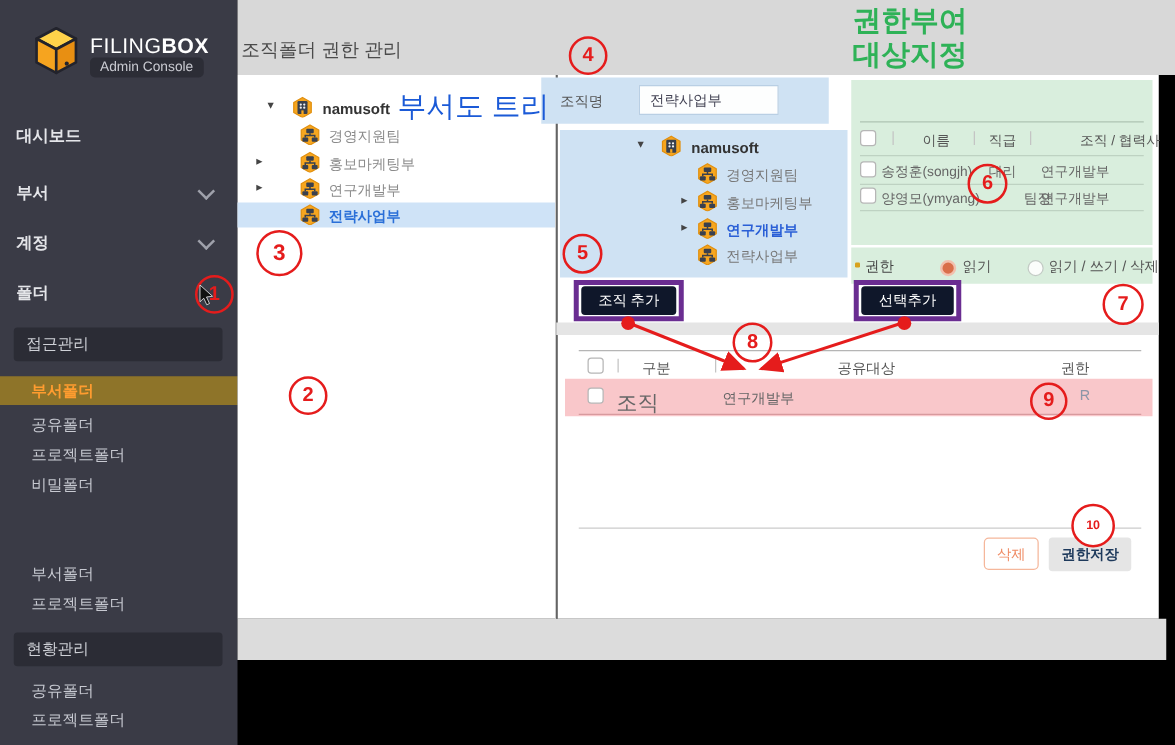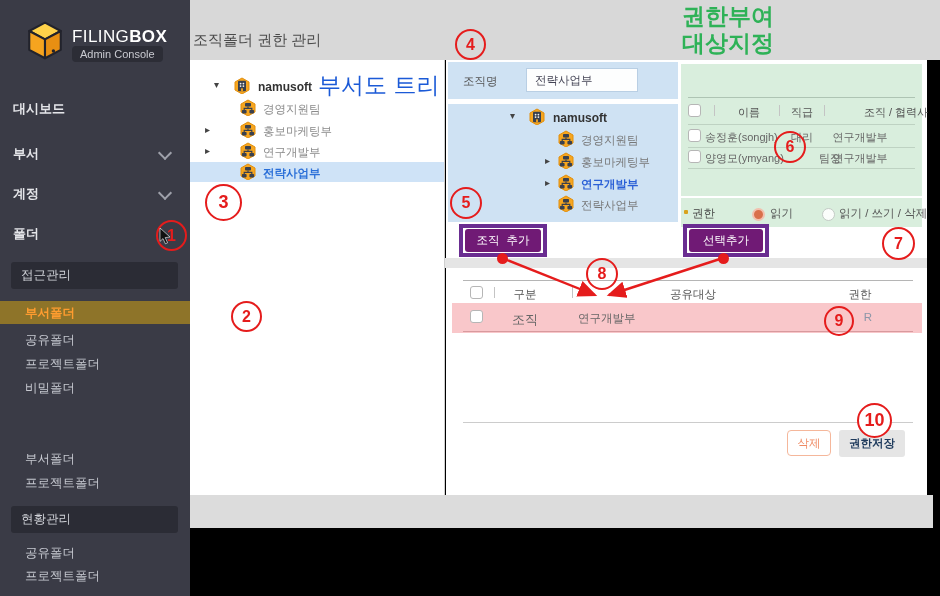--- a/index.html
+++ b/index.html
@@ -20,22 +20,22 @@
   .white{background:#ffffff;}
   .bluebox{background:#cfe2f3;}
   .greenbox{background:#d9eedd;}
   .hline{height:1px;background:#bbbbbb;}
   .vpipe{width:1px;height:11px;background:#c4c4c4;}
   .treetxt{font-size:11.5px;color:#8a8a8a;}
   .caret{font-size:10px;color:#444;}
   .checkbox{width:13px;height:13px;background:#fff;border:1.5px solid #b6b6b6;border-radius:3px;box-sizing:border-box;}
   .cell{font-size:11px;color:#666;text-align:center;}
   .hcell{font-size:11px;color:#555;text-align:center;}
-  .tealbtn{background:#701a75;border:none;border-radius:3px;color:#ffffff;font-size:11.5px;
-           font-family:Liberation Mono, monospace;cursor:pointer;}
+  .tealbtn{background:#0f172a;border:none;border-radius:3px;color:#ffffff;font-size:11.5px;
+           font-family:Liberation Serif, serif;cursor:pointer;}
   .purplebox{border:4px solid #6a2d91;box-sizing:border-box;background:transparent;}
   
   .numcircle{border:2.5px solid #e51c1c;border-radius:50%;color:#e51c1c;font-weight:bold;
              font-size:16px;display:flex;align-items:center;justify-content:center;box-sizing:border-box;}
   .bigblue{font-size:23px;font-weight:400;color:#1b5ad7;}
   .biggreen{font-size:23px;font-weight:800;color:#2eb257;line-height:1.18;}
   .bigpurple{font-size:21px;font-weight:800;color:#7030a0;}
   .reddot{width:11px;height:11px;border-radius:50%;background:#e51c1c;}
   .ticon{width:17px;height:17px;}
 </style>
@@ -126,21 +126,21 @@
   <span class="abs caret" style="left:205px;top:145px">▸</span>
   <svg class="abs ticon" style="left:239px;top:142px">
       <use href="#dept-glyph"></use>
     </svg>
   <span class="abs txt treetxt" style="left:263px;top:145px">연구개발부</span>
   <svg class="abs ticon" style="left:239px;top:163px">
       <use href="#dept-glyph"></use>
     </svg>
   <span class="abs txt" style="left:263px;top:166px;font-size:11.5px;font-weight:700;color:#2a6fd8">전략사업부</span>
 
-  <div class="abs bluebox" style="left:448px;top:62px;width:230px;height:37px">
+  <div class="abs bluebox" style="left:433px;top:62px;width:230px;height:37px">
     <span class="abs txt" style="left:15px;top:12px;font-size:11.5px;color:#555">조직명</span>
     <input class="abs" style="left: 78px; top: 6px; width: 112px; height: 24px; border: 1px solid rgb(185, 207, 228); background: rgb(253, 254, 254); font-size: 11.5px; color: rgb(68, 68, 85); padding-left: 8px; font-family: inherit; box-sizing: border-box;" value="전략사업부">
   </div>
 
   <div class="abs bluebox" style="left:448px;top:104px;width:230px;height:118px"></div>
   <span class="abs caret" style="left:510px;top:110px">▾</span>
   <svg class="abs ticon" style="left:528px;top:108px">
       <use href="#comp-glyph"></use>
     </svg>
   <span class="abs txt" style="left:553px;top:111px;font-size:12px;font-weight:700;color:#333">namusoft</span>
@@ -206,21 +206,21 @@
   <span class="abs checkbox" style="left:470px;top:286px"></span>
   <div class="abs vpipe" style="left:494px;top:287px"></div>
   <span class="abs hcell" style="left:505px;top:287px;width:40px;font-size:11.5px">구분</span>
   <div class="abs vpipe" style="left:572px;top:287px"></div>
   <span class="abs hcell" style="left:663px;top:287px;width:60px;font-size:11.5px">공유대상</span>
   <span class="abs hcell" style="left:845px;top:287px;width:30px;font-size:11.5px">권한</span>
 
   <div class="abs" style="left:452px;top:303px;width:470px;height:30px;background:#f9c7ca">
     <div class="abs hline" style="left:11px;top:28px;width:450px;background:#d89a9e"></div>
     <span class="abs checkbox" style="left:18px;top:7px"></span>
-    <span class="abs cell" style="left:53px;top:8px;width:40px;font-size:13px">조직</span>
+    <span class="abs cell" style="left:38px;top:8px;width:40px;font-size:17px">조직</span>
     <span class="abs txt cell" style="left:126px;top:8px;font-size:11.5px;text-align:left">연구개발부</span>
     <span class="abs cell" style="left:406px;top:8px;width:20px;font-size:11.5px;color:#8c96a8">R</span>
   </div>
 
 
   <div class="abs hline" style="left:463px;top:422px;width:450px;background:#cccccc"></div>
   <button class="abs" style="left:787px;top:430px;width:44px;height:26px;background:#fff;border:1px solid #f5b79b;
           border-radius:4px;color:#ef8a63;font-size:11.5px;font-family:inherit;cursor:pointer">삭제</button>
   <button class="abs" style="left:839px;top:430px;width:66px;height:27px;background:#e5e5e5;border:none;
           border-radius:3px;color:#1e3a5c;font-size:11.5px;font-weight:700;font-family:inherit;cursor:pointer">권한저장</button>
@@ -248,15 +248,15 @@
     <path d="M1,0 L11,9 L6.2,9.6 L8.6,14.8 L6.4,15.8 L4,10.6 L1,13.4 Z" fill="#111" stroke="#fff" stroke-width="0.6"></path>
   </svg>
   <div class="abs numcircle" style="left:231px;top:301px;width:31px;height:31px">2</div>
   <div class="abs numcircle" style="left:205px;top:184px;width:37px;height:37px;font-size:18px">3</div>
   <div class="abs numcircle" style="left:455px;top:29px;width:31px;height:31px">4</div>
   <div class="abs numcircle" style="left:450px;top:187px;width:32px;height:32px">5</div>
   <div class="abs numcircle" style="left:774px;top:131px;width:32px;height:32px">6</div>
   <div class="abs numcircle" style="left:882px;top:227px;width:33px;height:33px">7</div>
   <div class="abs numcircle" style="left:586px;top:258px;width:32px;height:32px">8</div>
   <div class="abs numcircle" style="left:824px;top:306px;width:30px;height:30px">9</div>
-  <div class="abs numcircle" style="left:857px;top:403px;width:35px;height:35px;background:#fff;font-size:18px">10</div>
+  <div class="abs numcircle" style="left:857px;top:403px;width:35px;height:35px;background:#fff;font-size:10px">10</div>
 
 </div>
 
 </body></html>

